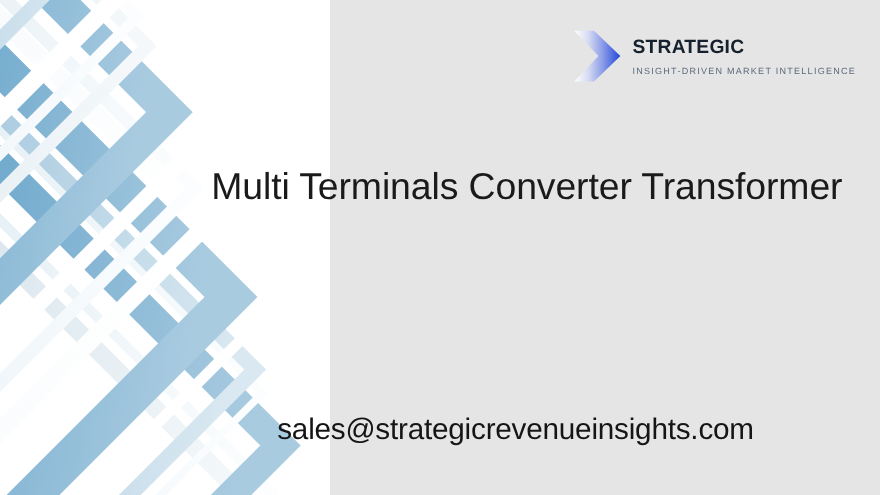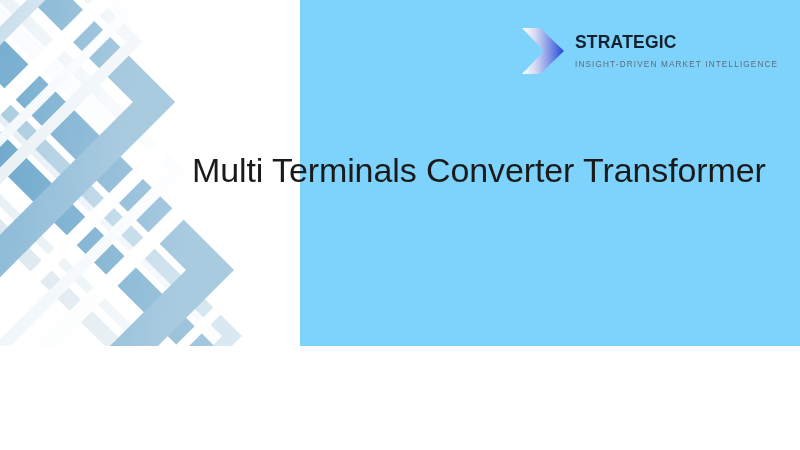--- a/index.html
+++ b/index.html
@@ -7,23 +7,23 @@
     padding: 0;
     background: #ffffff;
   }
   body {
     font-family: "Liberation Sans", sans-serif;
   }
 
   #slide {
     position: relative;
     width: 800px;
-    height: 346px;
+    height: 450px;
     overflow: hidden;
-    background: #7dd3fc;
+    background: #e5e5e5;
   }
 
   
   .chevron-art {
     position: absolute;
     left: 0;
     top: 0;
     width: 300px;
     height: 450px;
     overflow: hidden;
@@ -180,14 +180,15 @@
       <path d="M2,2 L20,2 L44,25 L20,48 L2,48 L24,25 Z" fill="url(#markGrad)"></path>
     </svg>
     <div class="logo-text">
       <div class="logo-line">STRATEGIC</div>
       <div class="logo-tagline">INSIGHT-DRIVEN MARKET INTELLIGENCE</div>
     </div>
   </div>
 
   <div class="headline">Multi Terminals Converter Transformer</div>
 
+  <div class="email">sales@strategicrevenueinsights.com</div>
 
 </div>
 
 </body></html>

